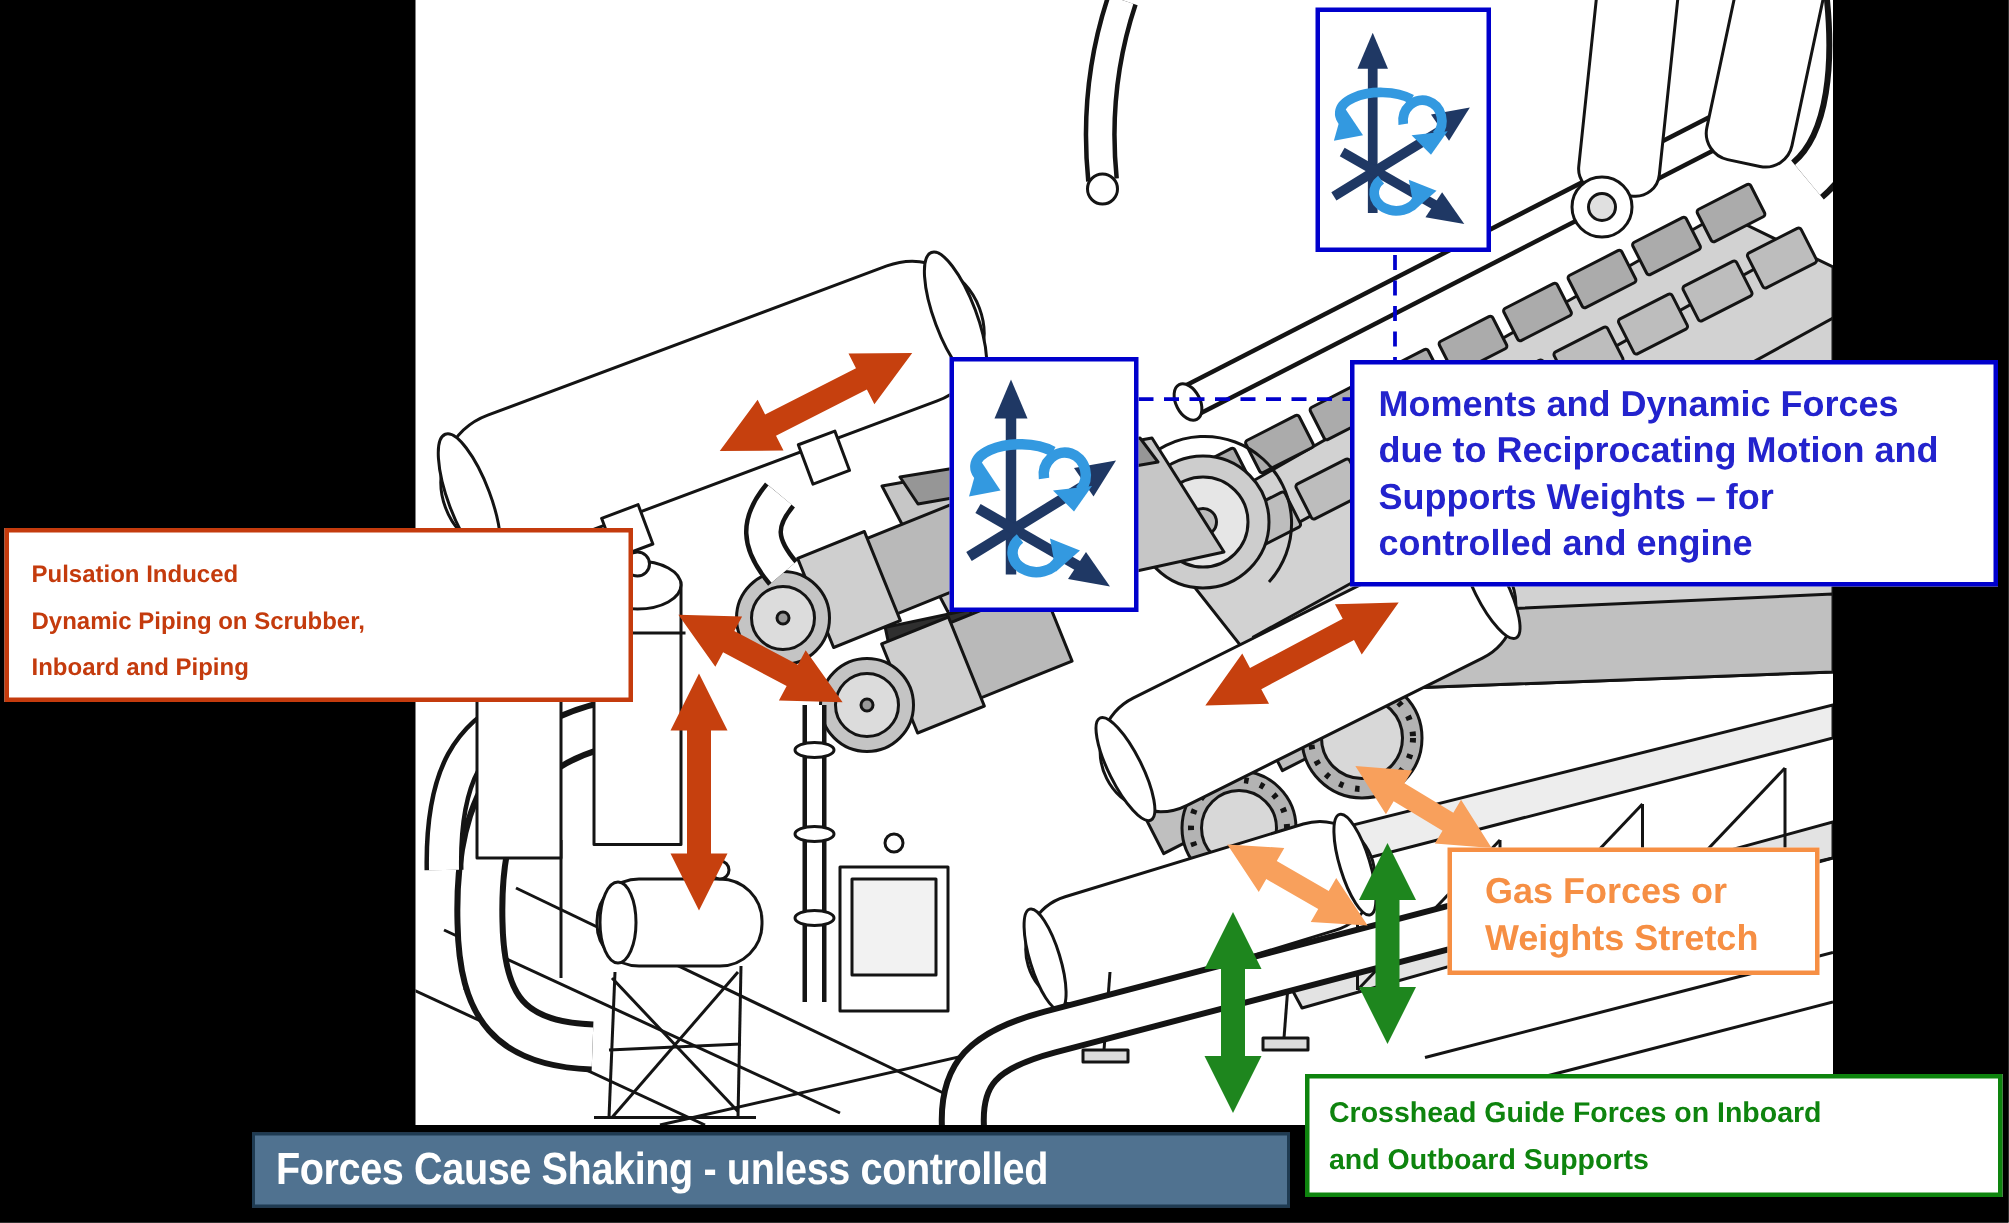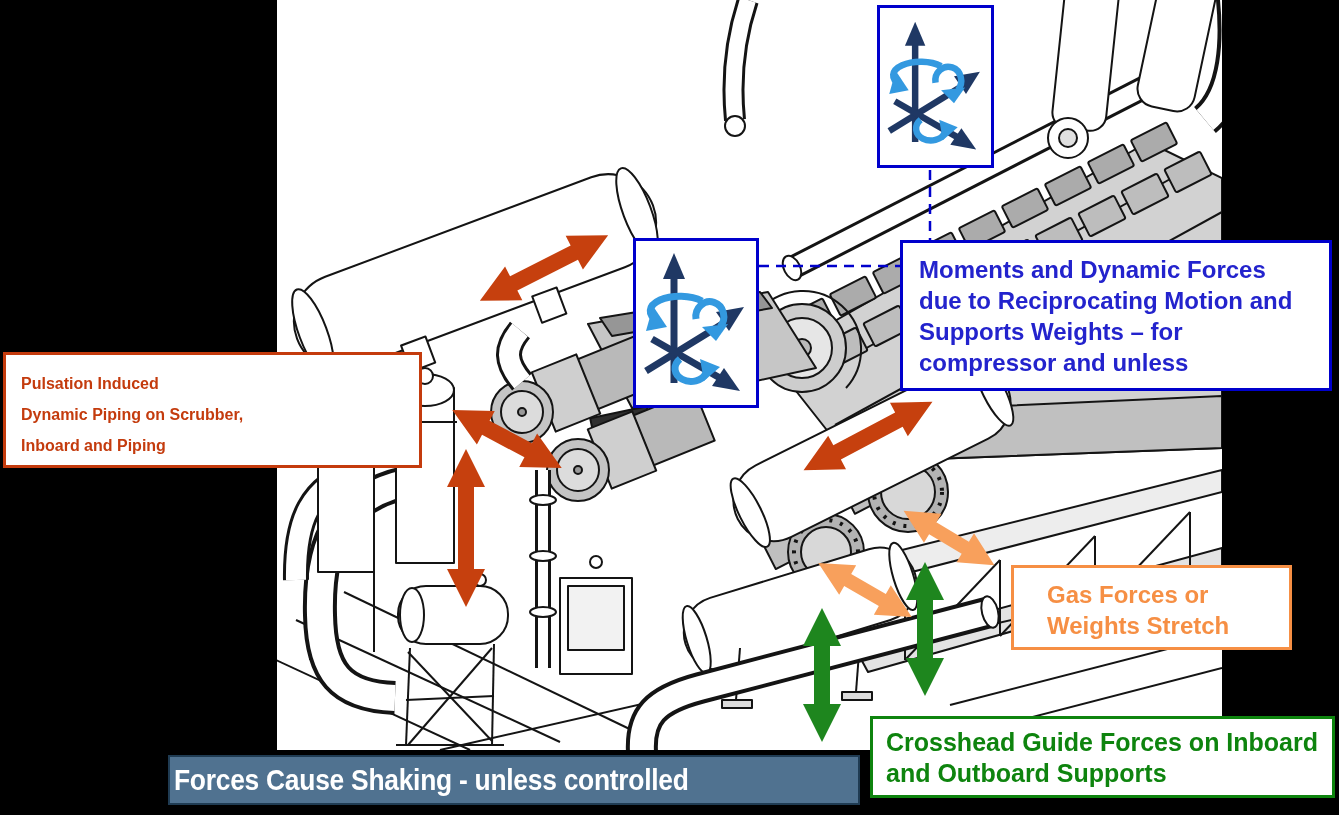--- a/index.html
+++ b/index.html
@@ -22,28 +22,28 @@
   .ax-dark{stroke:var(--axes-dark);stroke-width:7;fill:none;stroke-linecap:butt;}
   .ax-dark-head{fill:var(--axes-dark);stroke:none;}
   .ax-light{stroke:var(--axes-light);stroke-width:7;fill:none;stroke-linecap:butt;}
   .ax-light-head{fill:var(--axes-light);stroke:none;}
   
   .note{position:absolute;z-index:4;background:#fff;box-sizing:border-box;font-weight:bold;}
   #pulsation{left:3px;top:352px;width:419px;height:116px;border:3px solid var(--pulsation);
     color:var(--pulsation);font-size:16px;line-height:31px;padding:13px 0 0 15px;}
   #moments{left:900px;top:240px;width:432px;height:151px;border:3px solid var(--moments-border);
     color:var(--moments-text);font-size:24px;line-height:31px;padding:11px 0 0 16px;}
-  #gas{left:1011px;top:565px;width:281px;height:85px;border:3px solid var(--gas);
-    color:var(--gas);font-size:24px;line-height:31px;padding:11px 0 0 33px;}
+  #gas{left:965px;top:565px;width:248px;height:85px;border:3px solid var(--gas);
+    color:var(--gas);font-size:24px;line-height:31px;padding:11px 0 0 22px;}
   #crosshead{left:870px;top:716px;width:465px;height:82px;border:3px solid var(--crosshead);
-    color:var(--crosshead);font-size:25px;line-height:31px;padding:8px 0 0 13px;}
+    color:var(--crosshead);font-size:19px;line-height:31px;padding:8px 0 0 13px;}
   
   #banner{position:absolute;z-index:5;left:168px;top:755px;width:692px;height:50px;
     background:var(--banner-bg);border:2px solid var(--banner-border);box-sizing:border-box;
-    display:flex;align-items:center;padding-left:4px;}
+    display:flex;align-items:center;padding-left:14px;}
   #banner span{display:inline-block;transform:scaleX(.88);transform-origin:left center;
     color:#fff;font-weight:bold;font-size:30px;letter-spacing:-.3px;white-space:nowrap;}
 </style>
 </head>
 <body>
 
 <div class="stage">
 
   <svg class="scene" width="1339" height="815" viewBox="0 0 1339 815">
     <defs>
@@ -287,21 +287,21 @@
   <div class="note" id="pulsation">
     <div>Pulsation Induced</div>
     <div>Dynamic Piping on Scrubber,</div>
     <div>Inboard and Piping</div>
   </div>
 
   <div class="note" id="moments">
     <div>Moments and Dynamic Forces</div>
     <div>due to Reciprocating Motion and</div>
     <div>Supports Weights – for</div>
-    <div>compressor and unless</div>
+    <div>controlled and engine</div>
   </div>
 
   <div class="note" id="gas">
     <div>Gas Forces or</div>
     <div>Weights Stretch</div>
   </div>
 
   <div class="note" id="crosshead">
     <div>Crosshead Guide Forces on Inboard</div>
     <div>and Outboard Supports</div>

